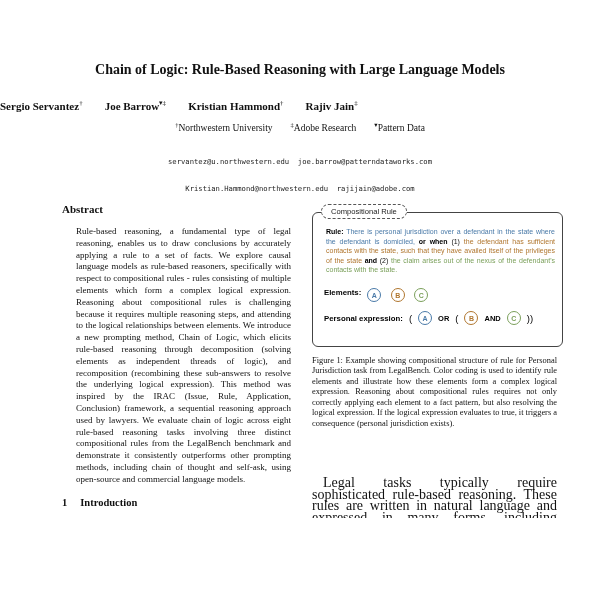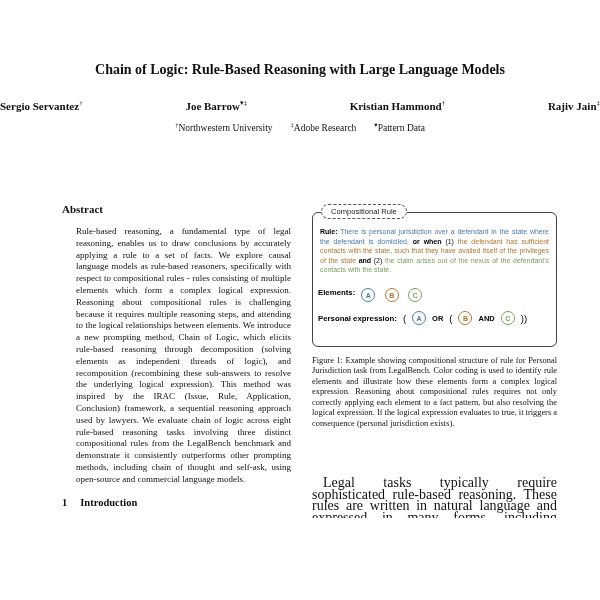--- a/index.html
+++ b/index.html
@@ -3,21 +3,21 @@
 <meta charset="utf-8">
 <style>
   html,body{margin:0;padding:0;background:#ffffff;}
   .page{position:relative;width:600px;height:518px;background:#ffffff;overflow:hidden;
         font-family:"Liberation Serif",serif;color:#111;}
 
   
   .title{position:absolute;top:62px;left:0;width:600px;text-align:center;
          font-size:14px;font-weight:bold;}
   .authors{position:absolute;top:99px;left:0;width:600px;display:flex;
-           justify-content:space-between;gap:22px;font-size:11px;font-weight:bold;}
+           justify-content:flex-start;gap:22px;font-size:11px;font-weight:bold;}
   .authors sup{font-size:7px;font-weight:normal;}
   .affils{position:absolute;top:121px;left:0;width:600px;display:flex;
           justify-content:center;gap:18px;font-size:9.5px;}
   .affils sup{font-size:6.5px;}
   .emails{position:absolute;top:139px;left:0;width:600px;text-align:center;
           font-family:"DejaVu Sans Mono",monospace;font-size:7.2px;line-height:9px;
           white-space:pre;color:#222;}
 
   
   .col-left{position:absolute;left:62px;top:200px;width:240px;}
@@ -25,21 +25,21 @@
 
   .abstract-heading{margin:3px 0 0 0;text-align:left;font-size:11px;font-weight:bold;}
   .abstract-text{margin:11px 0 0 14px;width:215px;font-size:9px;line-height:11.8px;
                  text-align:justify;}
   .section-heading{margin:11px 0 0 0;font-size:10.5px;font-weight:bold;}
   .section-heading .secnum{margin-right:13px;}
   .body-text{margin:7px 0 0 0;font-size:9.4px;line-height:11.5px;text-align:justify;}
 
   
   .figure-box{position:relative;margin-top:12px;width:233px;min-height:113px;
-              border:1px solid #444;border-radius:6px;padding:11px 5px 9px 5px;
+              border:1px solid #444;border-radius:6px;padding:11px 5px 9px 11px;
               font-family:"Liberation Sans",sans-serif;}
   .figure-tag{position:absolute;top:-9px;left:8px;background:#fff;
               border:1px dashed #555;border-radius:9px;padding:2px 9px;
               font-size:7.6px;color:#222;white-space:nowrap;}
   .fig-rule{margin:3px 2px 0 2px;font-size:7px;line-height:9.5px;text-align:justify;color:#111;}
   .fig-rule b{color:#000;}
   .seg-a{color:var(--element-a);}
   .seg-b{color:var(--element-b);}
   .seg-c{color:var(--element-c);}
   .fig-row{display:flex;align-items:center;margin-top:9px;gap:6px;}
@@ -71,20 +71,24 @@
     <span><span>Kristian Hammond</span><sup>†</sup></span>
     <span><span>Rajiv Jain</span><sup>‡</sup></span>
   </div>
 
   <div class="affils">
     <span><sup>†</sup><span>Northwestern University</span></span>
     <span><sup>‡</sup><span>Adobe Research</span></span>
     <span><sup>▾</sup><span>Pattern Data</span></span>
   </div>
 
+  <div class="emails">
+    <div>servantez@u.northwestern.edu  joe.barrow@patterndataworks.com</div>
+    <div>Kristian.Hammond@northwestern.edu  rajijain@adobe.com</div>
+  </div>
 
   <div class="col-left">
     <div class="abstract-heading">Abstract</div>
     <p class="abstract-text">Rule-based reasoning, a fundamental type of legal reasoning, enables us to draw conclusions by accurately applying a rule to a set of facts. We explore causal language models as rule-based reasoners, specifically with respect to compositional rules - rules consisting of multiple elements which form a complex logical expression. Reasoning about compositional rules is challenging because it requires multiple reasoning steps, and attending to the logical relationships between elements. We introduce a new prompting method, Chain of Logic, which elicits rule-based reasoning through decomposition (solving elements as independent threads of logic), and recomposition (recombining these sub-answers to resolve the underlying logical expression). This method was inspired by the IRAC (Issue, Rule, Application, Conclusion) framework, a sequential reasoning approach used by lawyers. We evaluate chain of logic across eight rule-based reasoning tasks involving three distinct compositional rules from the LegalBench benchmark and demonstrate it consistently outperforms other prompting methods, including chain of thought and self-ask, using open-source and commercial language models.</p>
     <div class="section-heading">
       <span class="secnum">1</span><span>Introduction</span>
     </div>
   </div>
 
   <div class="col-right">

